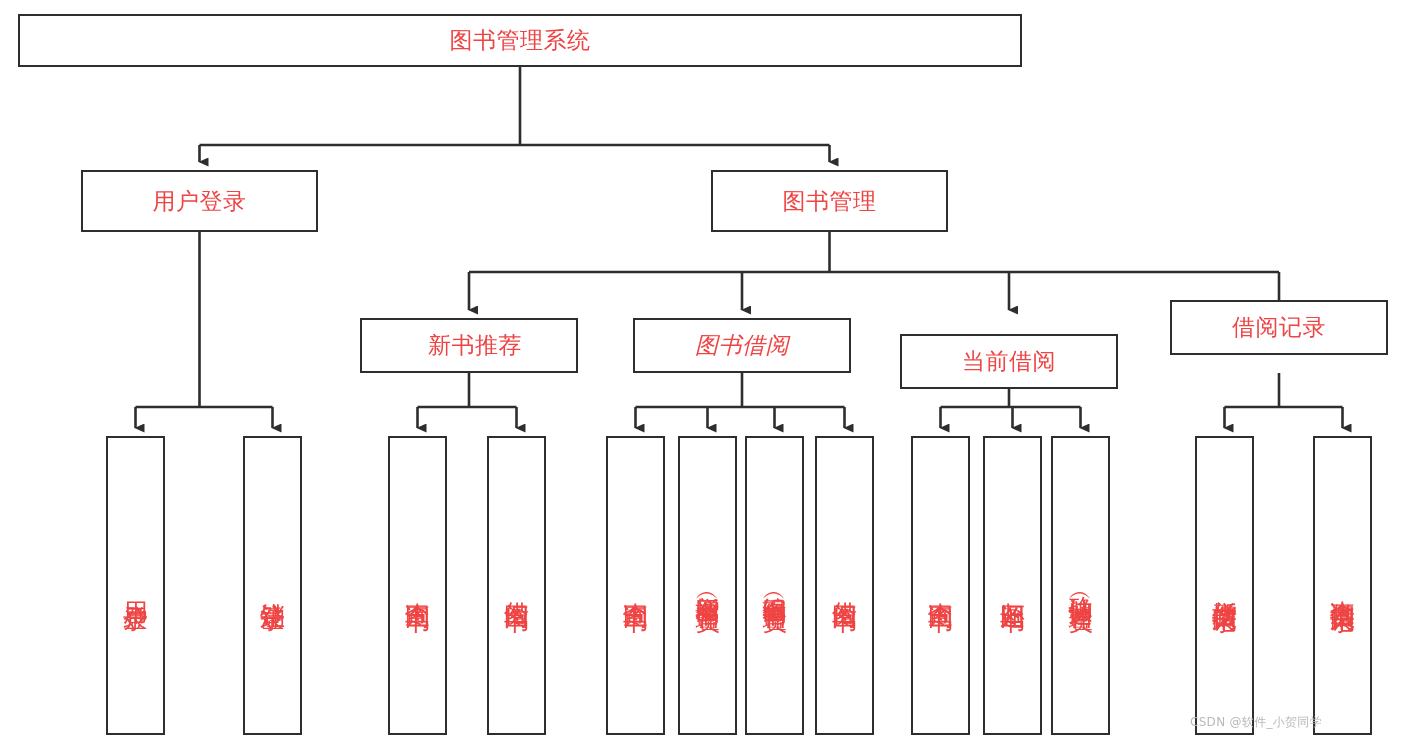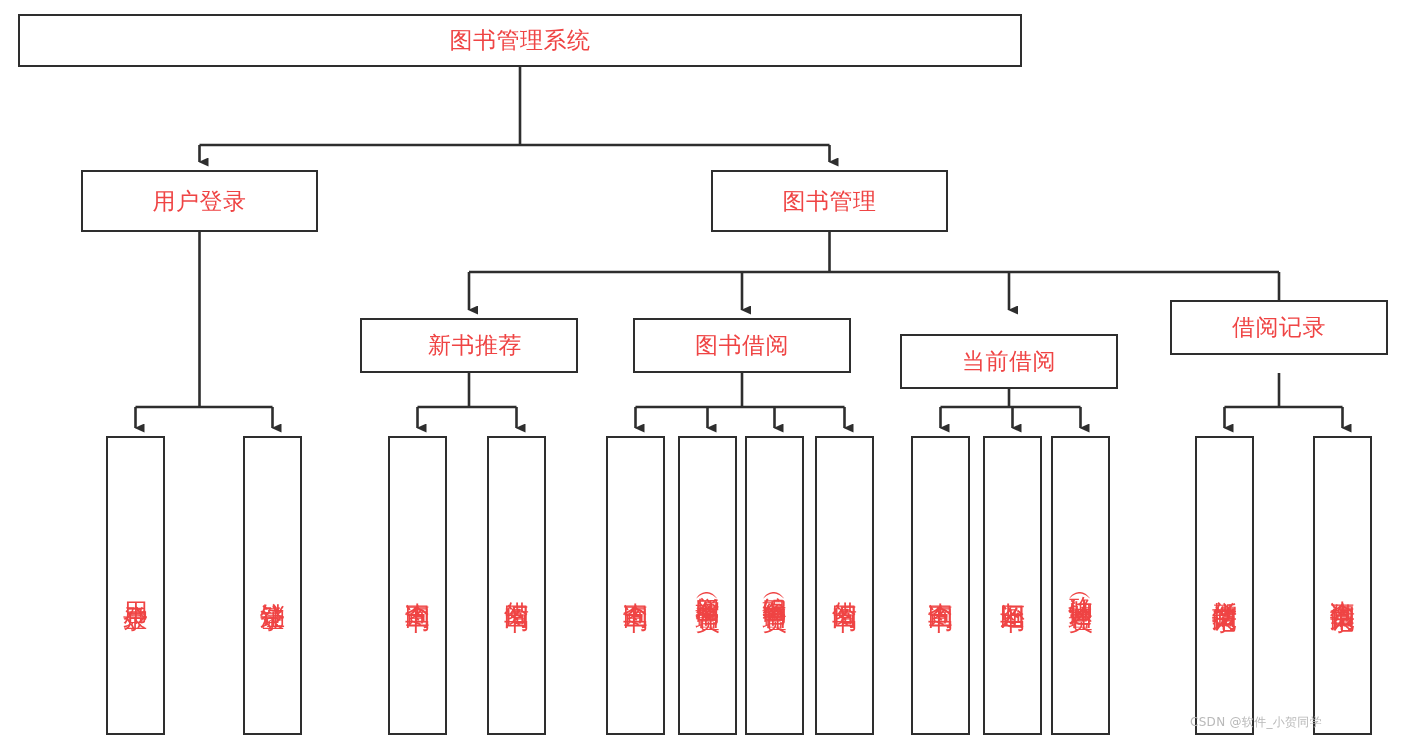--- a/index.html
+++ b/index.html
@@ -140,21 +140,21 @@
   <div class="node horiz" style="left:81px; top:170px; width:237px; height:62px;">
     <span class="label">用户登录</span>
   </div>
   <div class="node horiz" style="left:711px; top:170px; width:237px; height:62px;">
     <span class="label">图书管理</span>
   </div>
 
   <div class="node horiz" style="left:360px; top:318px; width:218px; height:55px;padding-left:12px;">
     <span class="label">新书推荐</span>
   </div>
-  <div class="node horiz" style="left:633px; top:318px; width:218px; height:55px;">
+  <div class="node horiz" style="left:633px; top:318px; width:218px; height:55px;font-style:italic;">
     <span class="label">图书借阅</span>
   </div>
   <div class="node horiz" style="left:900px; top:334px; width:218px; height:55px;">
     <span class="label">当前借阅</span>
   </div>
   <div class="node horiz" style="left:1170px; top:300px; width:218px; height:55px;">
     <span class="label">借阅记录</span>
   </div>
 
   <div class="node vert" style="left:106px; top:436px; width:59px; height:299px;">

